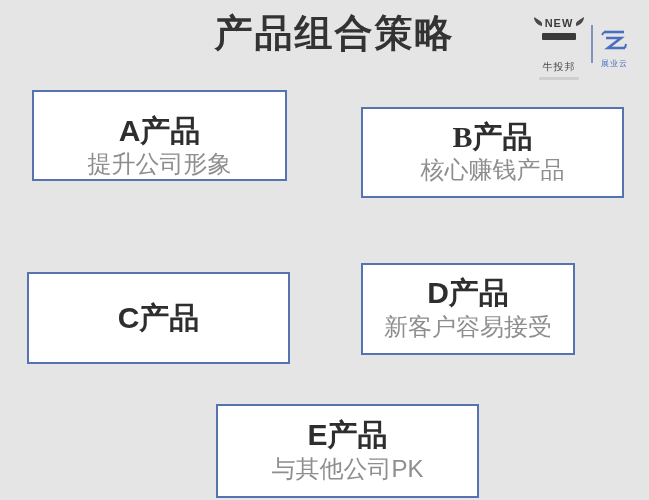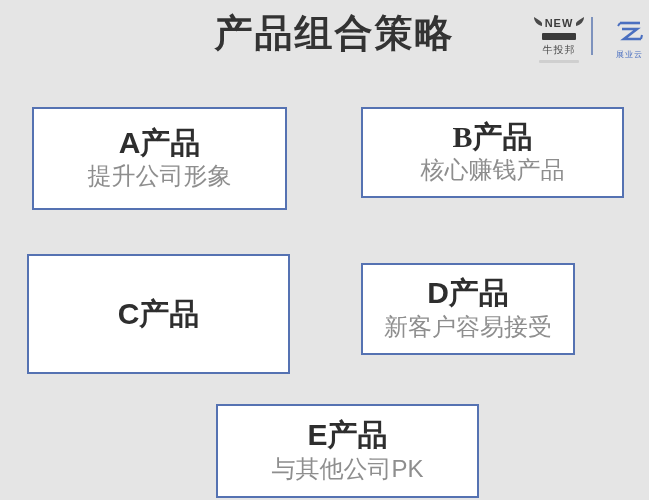--- a/index.html
+++ b/index.html
@@ -55,40 +55,40 @@
   .nb-banner {
     width: 34px;
     height: 7px;
     background: #3a3a3a;
     border-radius: 1px;
     margin-top: 1px;
   }
   .nb-name {
     font-size: 10px;
     color: #4a4a4a;
-    margin-top: 3px;
+    margin-top: 20px;
     letter-spacing: 1px;
   }
   .nb-tagline {
     width: 40px;
     height: 3px;
     background: #cfcfcf;
     border-radius: 1px;
     margin-top: 3px;
   }
   .brand-divider {
     width: 2px;
     height: 38px;
     background: #7d92bd;
     margin: 0 8px 6px 6px;
   }
   .cloud-logo {
     display: flex;
     flex-direction: column;
-    align-items: flex-end;
+    align-items: flex-start;
     width: 42px;
     margin-top: 2px;
   }
   .cloud-name {
     font-size: 8px;
     color: #4a6fc0;
     margin-top: 2px;
     letter-spacing: 1px;
   }
 
@@ -108,23 +108,23 @@
     color: #2e2e2e;
     line-height: 1.15;
   }
   .sbox-subtitle {
     font-size: 24px;
     color: #8e8e8e;
     line-height: 1.2;
     margin-top: 2px;
   }
 
-  #box-a { left: 32px;  top: 107px; width: 255px; height: 103px; }
+  #box-a { left: 32px;  top: 90px; width: 255px; height: 91px; justify-content: flex-end; }
   #box-b { left: 361px; top: 107px; width: 263px; height: 91px; font-family: Liberation Serif, serif; }
-  #box-c { left: 27px;  top: 254px; width: 263px; height: 120px; }
+  #box-c { left: 27px;  top: 272px; width: 263px; height: 92px; }
   #box-d { left: 361px; top: 263px; width: 214px; height: 92px; }
   #box-e { left: 194px; top: 404px; width: 263px; height: 94px; margin-left: 22px; }
 </style>
 </head>
 <body>
 
 <div class="canvas">
 
   <div class="page-title">产品组合策略</div>
 

